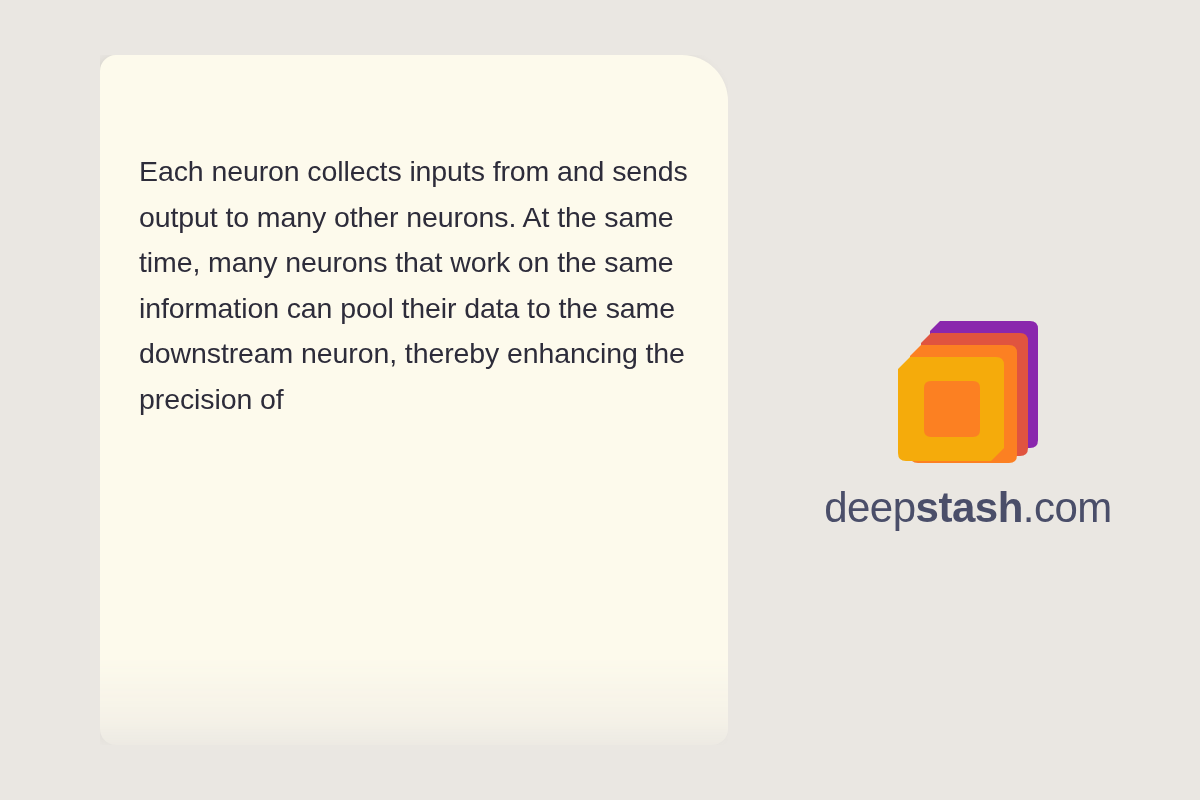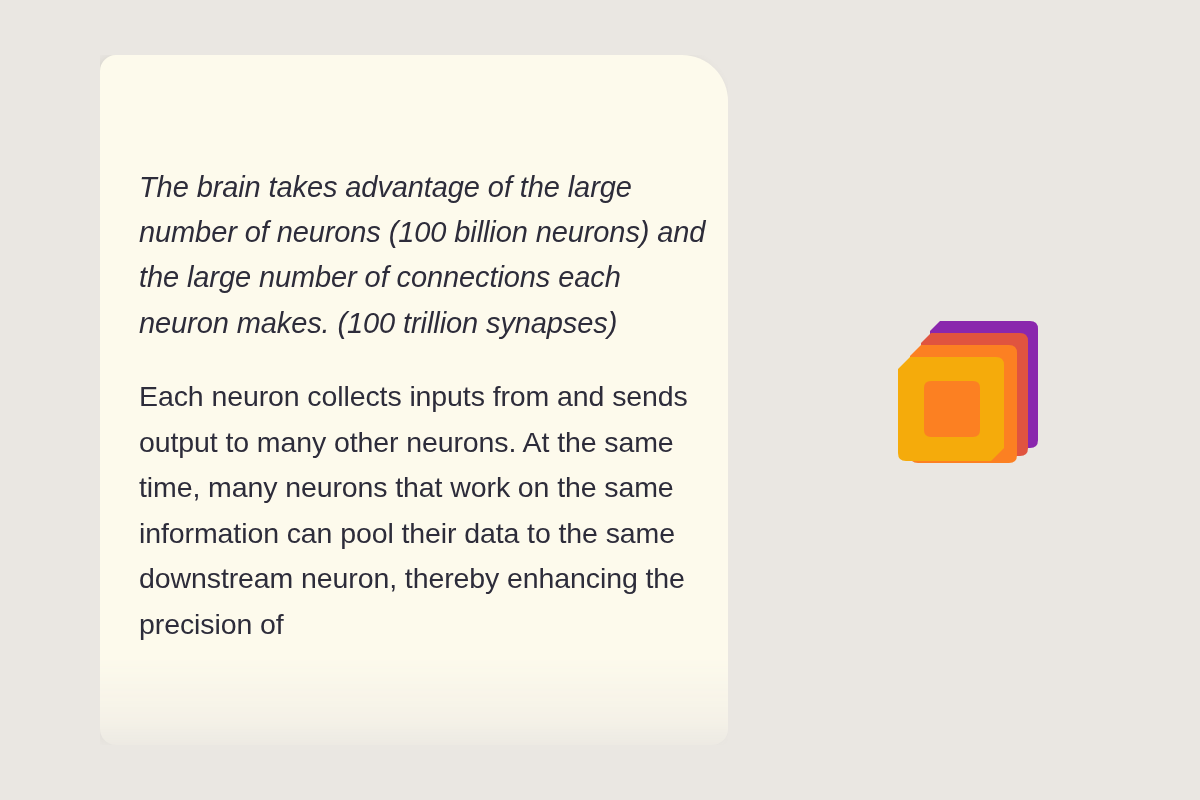--- a/index.html
+++ b/index.html
@@ -110,21 +110,20 @@
 </head>
 <body>
 
 <div id="stage">
 
   <div id="card-wrap">
     <div id="card"></div>
 
     <div id="card-inner">
 
-      <p id="idea-quote">The brain takes advantage of the large number of neurons (100 billion neurons) and the large number of connections each neuron makes. (100 trillion synapses)</p>
 
       <p id="idea-body">Each neuron collects inputs from and sends output to many other neurons. At the same time, many neurons that work on the same information can pool their data to the same downstream neuron, thereby enhancing the precision of</p>
     </div>
   </div>
 
   <div id="brand">
 
     <div id="logo-mark">
       <svg width="150" height="165" viewBox="0 0 150 165" xmlns="http://www.w3.org/2000/svg">
 
@@ -132,16 +131,19 @@
 
         <path fill="#E0543F" d="M38 33 L28 43 L28 148 Q28 156 36 156 L127 156 Q135 156 135 148 L135 41 Q135 33 127 33 Z"></path>
 
         <path fill="#FC8022" d="M28 45 L17 56 L17 155 Q17 163 25 163 L116 163 Q124 163 124 155 L124 53 Q124 45 116 45 Z"></path>
 
         <path fill="#F5AB0B" fill-rule="evenodd" d="M17 57 L5 69 L5 153 Q5 161 13 161 L98 161 L111 148 L111 65 Q111 57 103 57 Z
                  M31 88 Q31 81 38 81 L80 81 Q87 81 87 88 L87 130 Q87 137 80 137 L38 137 Q31 137 31 130 Z"></path>
       </svg>
     </div>
 
+    <div id="wordmark">
+      <span id="wm-deep">deep</span><span id="wm-stash">stash</span><span id="wm-tld">.com</span>
+    </div>
 
   </div>
 
 </div>
 
 </body></html>

